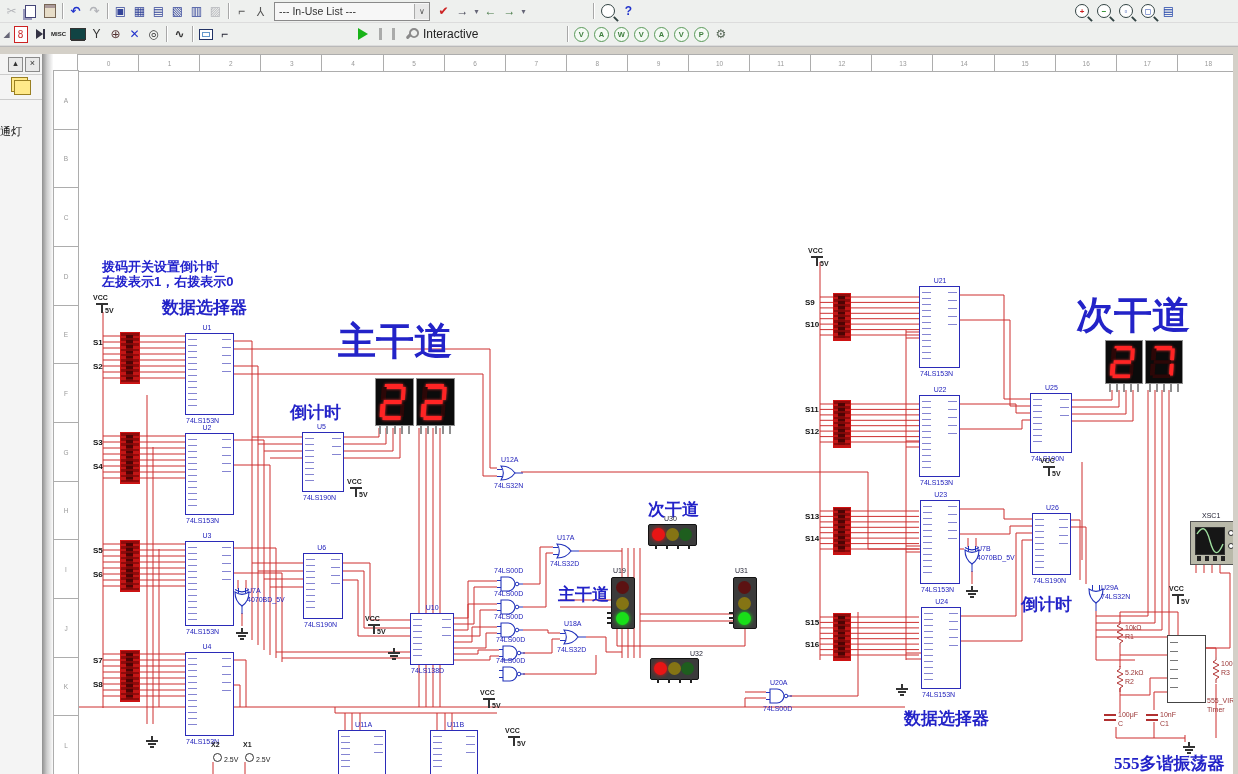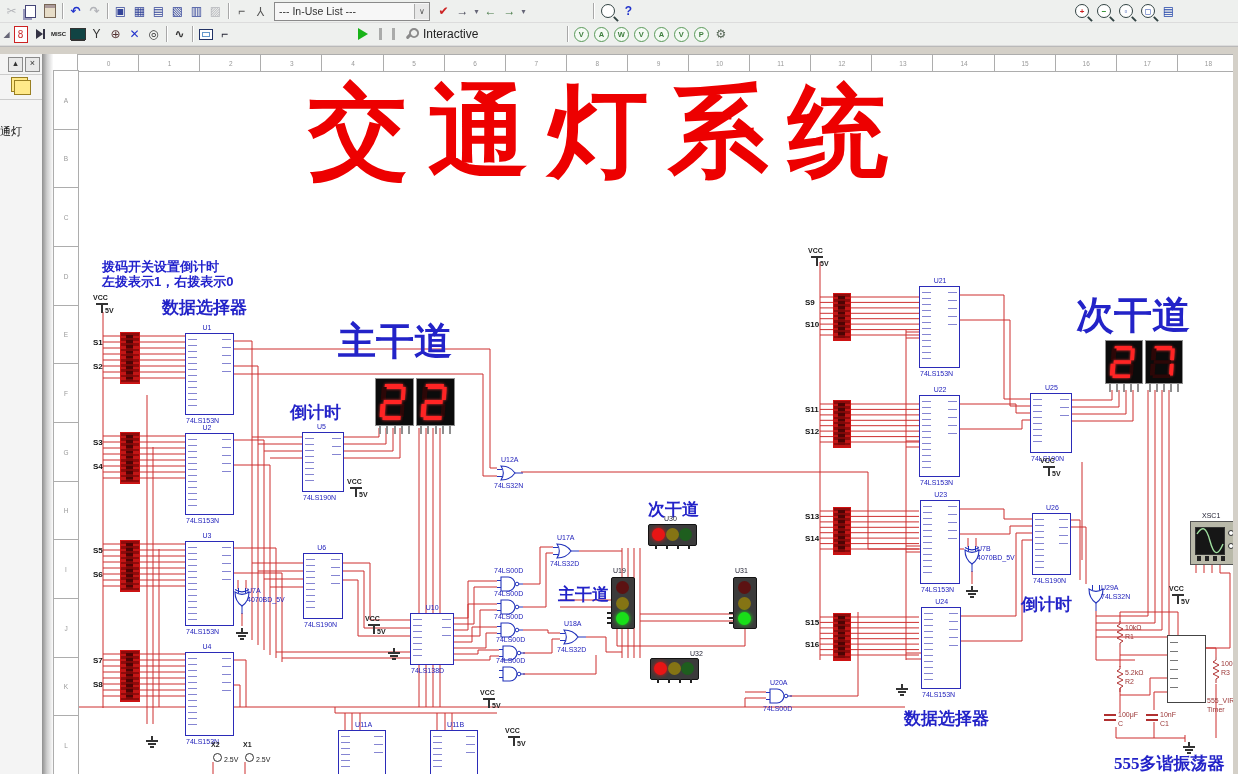--- a/index.html
+++ b/index.html
@@ -373,21 +373,20 @@
     <div class="sch-text note" style="position: absolute; left: 102px; top: 273px;">左拨表示1，右拨表示0</div>
     <div class="sch-text zone" style="position: absolute; left: 162px; top: 296px;">数据选择器</div>
     <div class="sch-text zone" style="position: absolute; left: 290px; top: 401px;">倒计时</div>
     <div class="sch-text big" style="position: absolute; left: 338px; top: 316px;">主干道</div>
     <div class="sch-text big" style="position: absolute; left: 1076px; top: 290px;">次干道</div>
     <div class="sch-text zone" style="position: absolute; left: 558px; top: 583px;">主干道</div>
     <div class="sch-text zone" style="position: absolute; left: 648px; top: 498px;">次干道</div>
     <div class="sch-text zone" style="position: absolute; left: 1021px; top: 593px;">倒计时</div>
     <div class="sch-text zone" style="position: absolute; left: 904px; top: 707px;">数据选择器</div>
     <div class="sch-text zone" style="position: absolute; left: 1114px; top: 752px;">555多谐振荡器</div>
-    <div class="sch-text ttl" style="position: absolute; left: 308px; top: 78px;">交通灯系统</div>
     <div class="chip" style="position: absolute; left: 185px; top: 333px; width: 47px; height: 80px;">
       <span class="cref" style="left: 35%; top: -10px;">U1</span>
       <span class="cpart" style="left: 0px; bottom: -10px;">74LS153N</span>
     </div>
     <div class="chip" style="position: absolute; left: 185px; top: 433px; width: 47px; height: 80px;">
       <span class="cref" style="left: 35%; top: -10px;">U2</span>
       <span class="cpart" style="left: 0px; bottom: -10px;">74LS153N</span>
     </div>
     <div class="chip" style="position: absolute; left: 185px; top: 541px; width: 47px; height: 83px;">
       <span class="cref" style="left: 35%; top: -10px;">U3</span>

